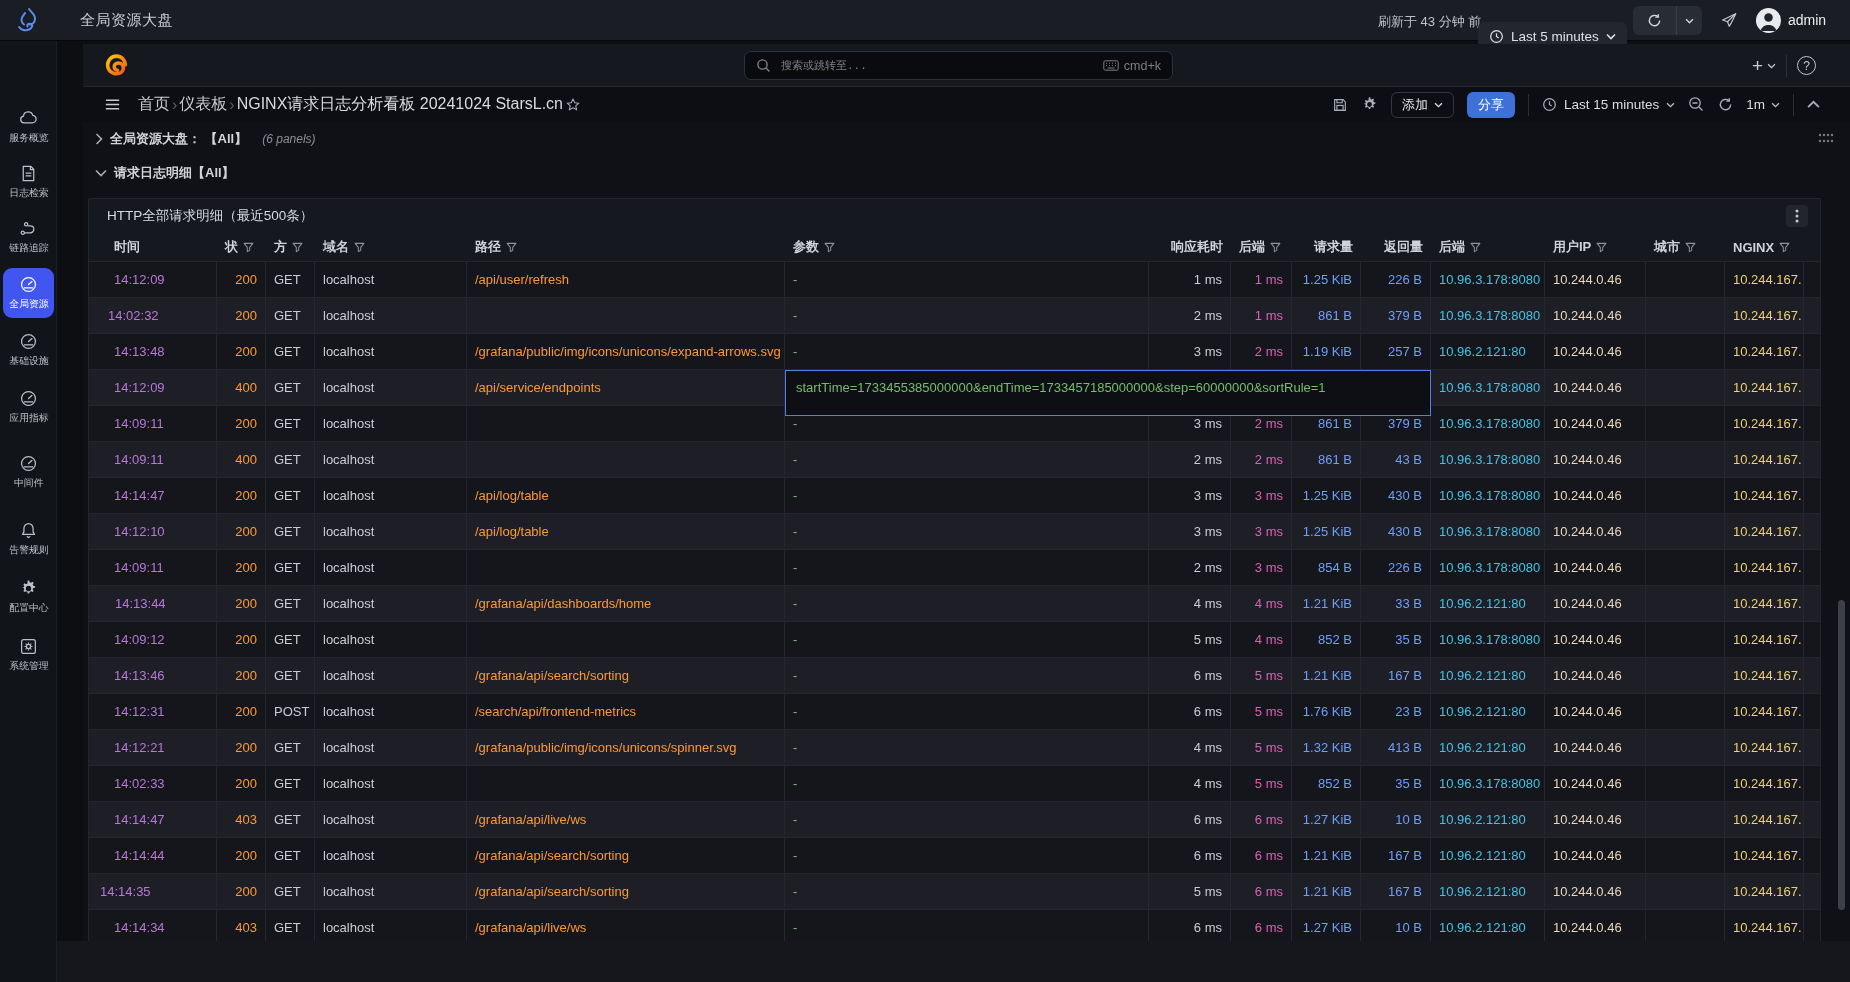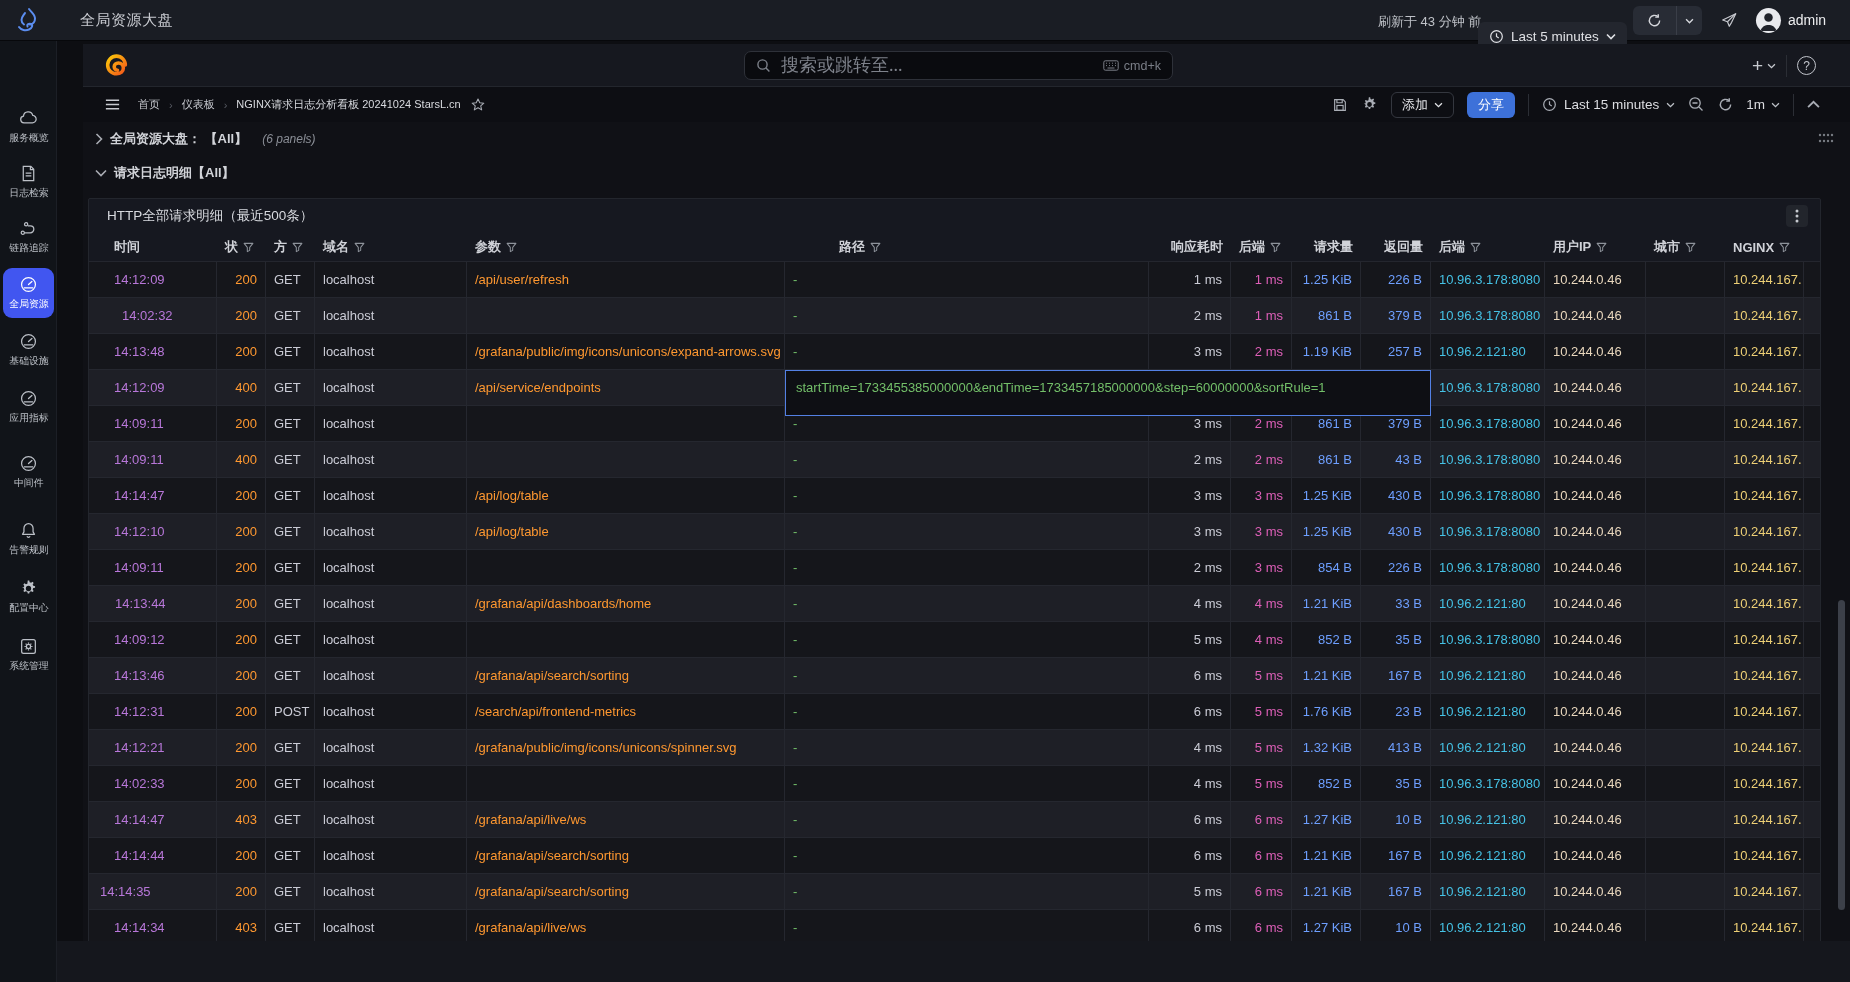--- a/index.html
+++ b/index.html
@@ -28,33 +28,33 @@
   .side-item .side-lb{font-size:10.5px;white-space:nowrap;transform:scale(.94);}
   .side-item.active{background:var(--active-item,#4156F0);color:#FFFFFF;}
   .side-ic svg{width:19px;height:19px;}
 
   
   #gwin{position:absolute;left:83px;top:44px;width:1767px;height:897px;background:#101116;}
   #gnav{position:relative;height:43px;background:#16181F;border-bottom:1px solid #23262D;}
   #gf-logo{position:absolute;left:21px;top:9px;width:25px;height:25px;}
   #search-box{position:absolute;left:661px;top:7px;width:429px;height:29px;background:#0A0B0F;border:1px solid #2E3139;
     border-radius:7px;display:flex;align-items:center;padding:0 11px;gap:8px;color:#7E828B;}
-  #search-box input{flex:1;background:transparent;border:0;outline:0;color:#a3a3a3;font-size:18px;font-family:Liberation Serif, serif;}
+  #search-box input{flex:1;background:transparent;border:0;outline:0;color:#a3a3a3;font-size:11px;font-family:Liberation Mono, monospace;}
   #search-box input::placeholder{color:#7E828B;}
   #kbd-hint{display:flex;align-items:center;gap:5px;font-size:12.5px;color:#7A7E87;}
   #gnav-right{position:absolute;right:34px;top:0;height:43px;display:flex;align-items:center;gap:10px;color:#C6C9CF;}
   .vdiv{width:1px;height:22px;background:#2B2E35;}
   .plus-glyph::before{content:"+";font-size:19px;color:#C6C9CF;line-height:1;}
   .help-icon{width:19px;height:19px;border:1.5px solid #C1C4CB;border-radius:50%;display:flex;align-items:center;justify-content:center;
     font-size:12px;color:#C1C4CB;}
   .help-icon::before{content:"?";}
 
   #gtoolbar{position:relative;height:35px;background:#0D0E13;}
   #hamburger{position:absolute;left:21px;top:9px;color:#C8CAD0;cursor:pointer;}
-  #crumbs{position:absolute;left:55px;top:0;height:35px;display:flex;align-items:center;gap:9px;font-size:11px;color:#C8CAD0;}
+  #crumbs{position:absolute;left:55px;top:0;height:35px;display:flex;align-items:center;gap:2px;font-size:16px;color:#C8CAD0;}
   #crumbs .sep{color:#585C64;}
   #crumbs .dash-title{color:#D8DADF;}
   #gtoolbar-right{position:absolute;right:30px;top:0;height:35px;display:flex;align-items:center;gap:13px;color:#BCC0C7;}
   .tb-icon{color:#A9ADB5;cursor:pointer;display:flex;align-items:center;}
   .btn-outline{height:26px;border:1px solid #34373F;border-radius:6px;display:flex;align-items:center;gap:6px;
     padding:0 10px;font-size:13px;color:#E2E3E7;cursor:pointer;}
   .btn-solid{height:26px;border-radius:6px;background:var(--accent,#3D71D9);display:flex;align-items:center;
     padding:0 11px;font-size:13px;color:#FFFFFF;cursor:pointer;}
   .tr-label{font-size:13.5px;color:#DCDDE1;}
 
@@ -432,30 +432,30 @@
             </span>
           </div>
           <div class="th" style="width: 152px;">
             <span>域名</span>
             <span class="funnel">
               <svg width="11" height="11" viewBox="0 0 12 12" fill="none" stroke="currentColor" stroke-width="1.1" stroke-linejoin="round">
                 <path d="M1.2 1.5h9.6L7.3 5.9v3.2L4.7 10.5V5.9L1.2 1.5z"></path>
               </svg>
             </span>
           </div>
+          <div class="th" style="width: 318px;">
+            <span>路径</span>
+            <span class="funnel">
+              <svg width="11" height="11" viewBox="0 0 12 12" fill="none" stroke="currentColor" stroke-width="1.1" stroke-linejoin="round">
+                <path d="M1.2 1.5h9.6L7.3 5.9v3.2L4.7 10.5V5.9L1.2 1.5z"></path>
+              </svg>
+            </span>
+          </div>
           <div class="th" style="width: 364px;">
             <span>参数</span>
-            <span class="funnel">
-              <svg width="11" height="11" viewBox="0 0 12 12" fill="none" stroke="currentColor" stroke-width="1.1" stroke-linejoin="round">
-                <path d="M1.2 1.5h9.6L7.3 5.9v3.2L4.7 10.5V5.9L1.2 1.5z"></path>
-              </svg>
-            </span>
-          </div>
-          <div class="th" style="width: 318px;">
-            <span>路径</span>
             <span class="funnel">
               <svg width="11" height="11" viewBox="0 0 12 12" fill="none" stroke="currentColor" stroke-width="1.1" stroke-linejoin="round">
                 <path d="M1.2 1.5h9.6L7.3 5.9v3.2L4.7 10.5V5.9L1.2 1.5z"></path>
               </svg>
             </span>
           </div>
           <div class="th ar" style="width: 82px;">
             <span>响应耗时</span>
           </div>
           <div class="th" style="width: 61px;">
@@ -516,21 +516,21 @@
             <div class="td ar" style="width: 82px;">1 ms</div>
             <div class="td ar" style="width: 61px; color: var(--backend-pink);">1 ms</div>
             <div class="td ar" style="width: 69px; color: var(--size-blue);">1.25 KiB</div>
             <div class="td ar" style="width: 70px; color: var(--size-blue);">226 B</div>
             <div class="td" style="width: 114px; color: var(--addr-cyan);">10.96.3.178:8080</div>
             <div class="td" style="width: 101px; color: var(--ip-cream);">10.244.0.46</div>
             <div class="td" style="width: 79px;"></div>
             <div class="td" style="width: 79px; color: var(--nginx-yellow);">10.244.167.</div>
           </div>
           <div class="trow alt">
-            <div class="td" style="width: 128px; padding-left: 33px; color: var(--time-purple);">14:02:32</div>
+            <div class="td" style="width: 128px; padding-left: 19px; color: var(--time-purple);">14:02:32</div>
             <div class="td ar" style="width: 49px; color: var(--status-orange);">200</div>
             <div class="td" style="width: 49px;">GET</div>
             <div class="td" style="width: 152px;">localhost</div>
             <div class="td" style="width: 318px; color: var(--status-orange);"></div>
             <div class="td" style="width: 364px; color: var(--param-green);">-</div>
             <div class="td ar" style="width: 82px;">2 ms</div>
             <div class="td ar" style="width: 61px; color: var(--backend-pink);">1 ms</div>
             <div class="td ar" style="width: 69px; color: var(--size-blue);">861 B</div>
             <div class="td ar" style="width: 70px; color: var(--size-blue);">379 B</div>
             <div class="td" style="width: 114px; color: var(--addr-cyan);">10.96.3.178:8080</div>

